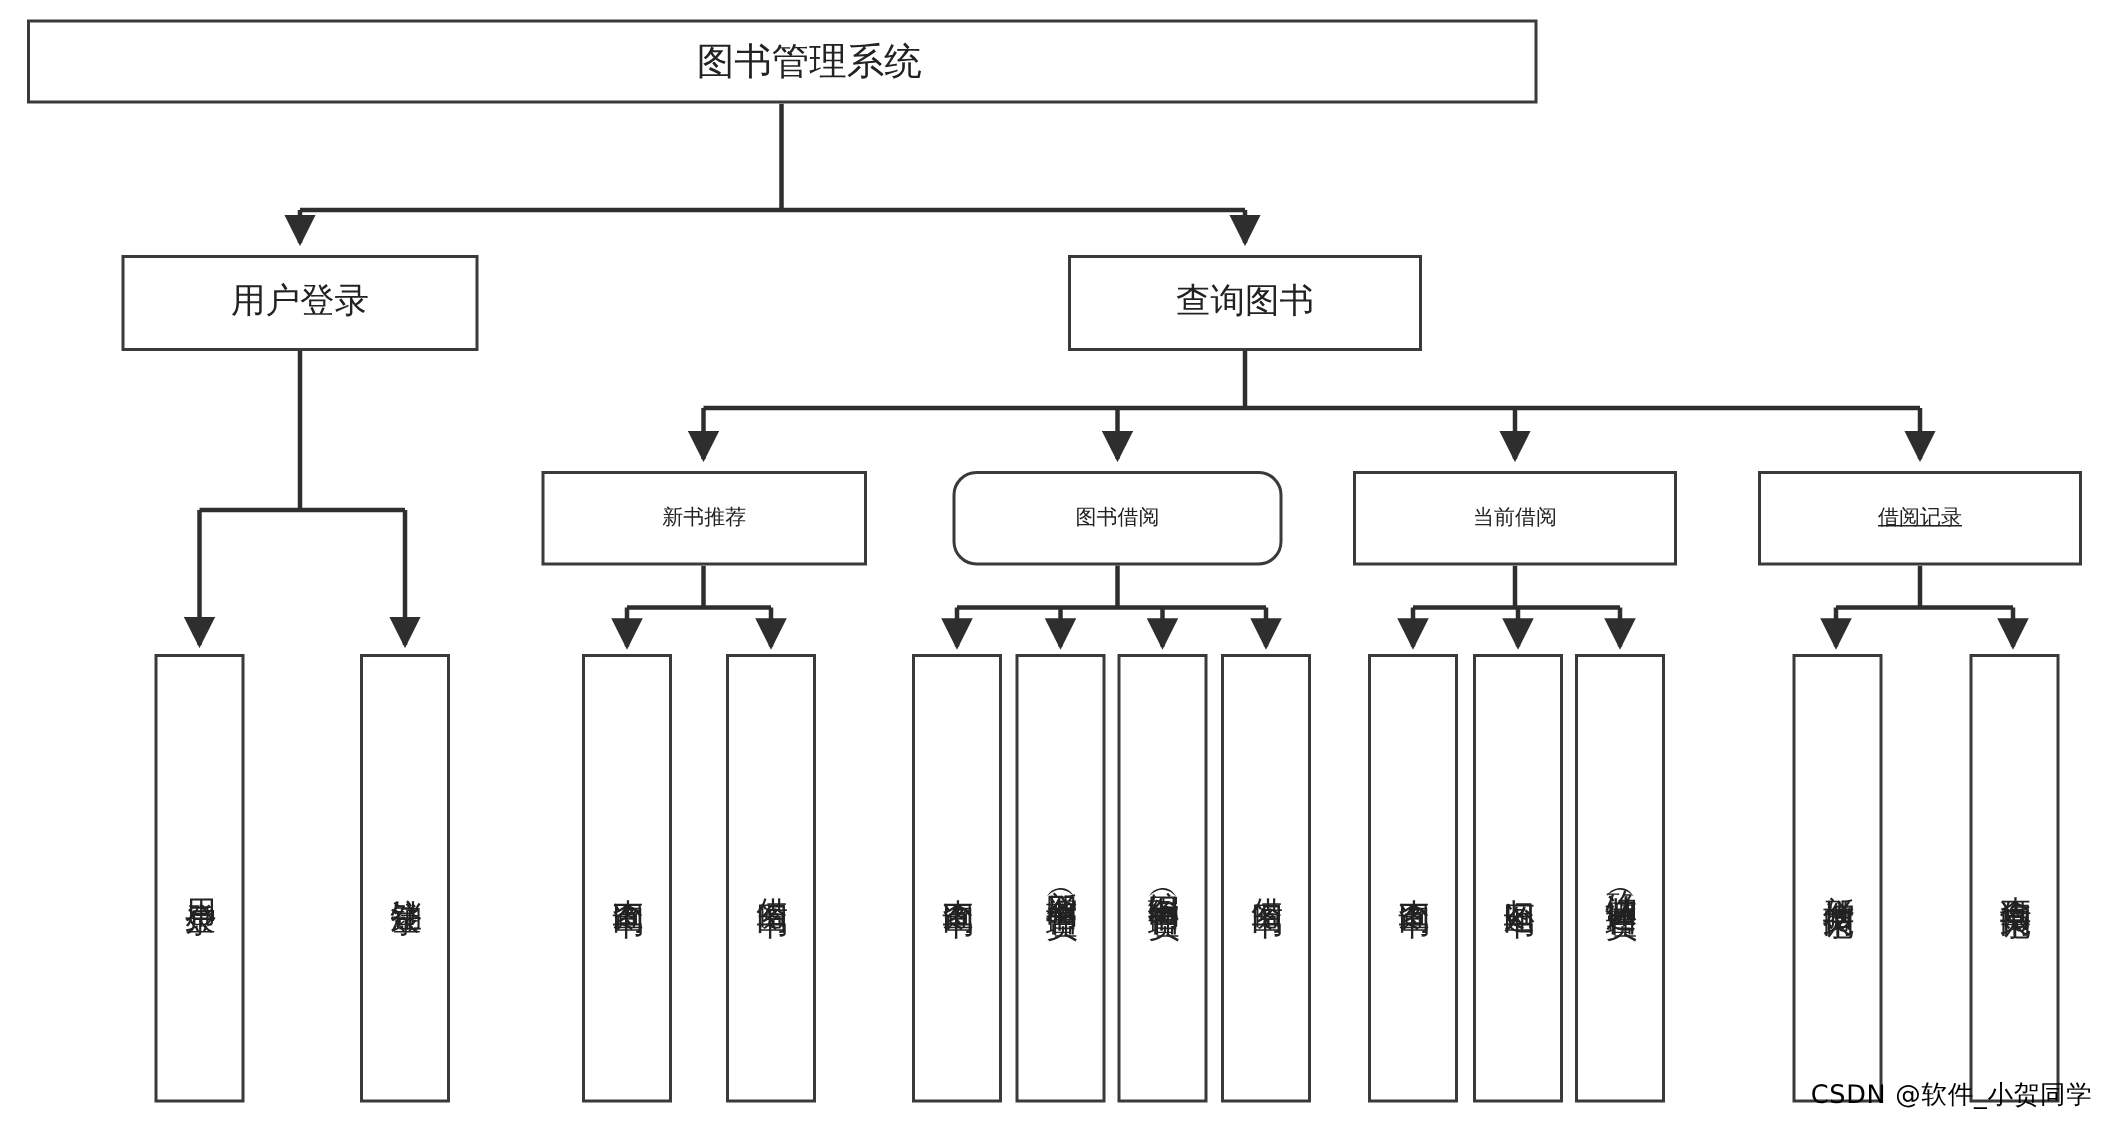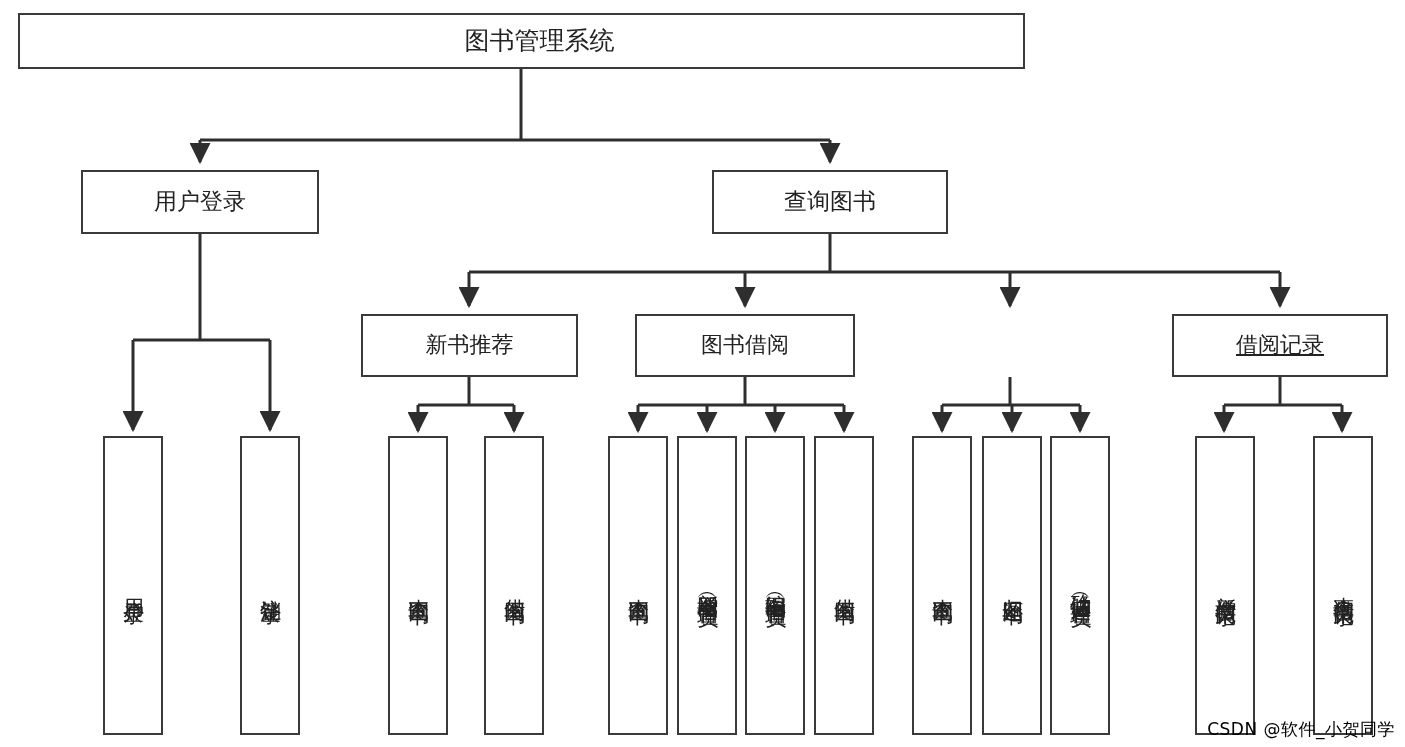--- a/index.html
+++ b/index.html
@@ -30,21 +30,21 @@
     text-align: center;
   }
   .node.root {
     font-size: 25px;
     padding-left: 36px;
   }
   .node.lvl2 {
     font-size: 23px;
   }
   .node.lvl3 {
-    font-size: 22px;
+    font-size: 14px;
   }
   .node.leaf {
     font-size: 21px;
     writing-mode: vertical-rl;
     text-orientation: upright;
     letter-spacing: 2px;
     padding: 6px 0;
     align-items: center;
     justify-content: center;
   }
@@ -132,22 +132,25 @@
   <div class="node lvl2" style="left:81px; top:170px; width:238px; height:64px;">
     <span>用户登录</span>
   </div>
   <div class="node lvl2" style="left:712px; top:170px; width:236px; height:64px;">
     <span>查询图书</span>
   </div>
 
   <div class="node lvl3" style="left:361px; top:314px; width:217px; height:63px;">
     <span>新书推荐</span>
   </div>
-  <div class="node lvl3" style="left:635px; top:314px; width:220px; height:63px;">
+  <div class="node lvl3" style="left:635px; top:314px; width:220px; height:63px;border-radius:16px;">
     <span>图书借阅</span>
+  </div>
+  <div class="node lvl3" style="left:902px; top:314px; width:216px; height:63px;">
+    <span>当前借阅</span>
   </div>
   <div class="node lvl3" style="left:1172px; top:314px; width:216px; height:63px;text-decoration:underline;">
     <span>借阅记录</span>
   </div>
 
   <div class="node leaf" style="left:103px; top:436px; width:60px; height:299px;">
     <span class="leaf-text">用户登录</span>
   </div>
   <div class="node leaf" style="left:240px; top:436px; width:60px; height:299px;">
     <span class="leaf-text">注销登录</span>

